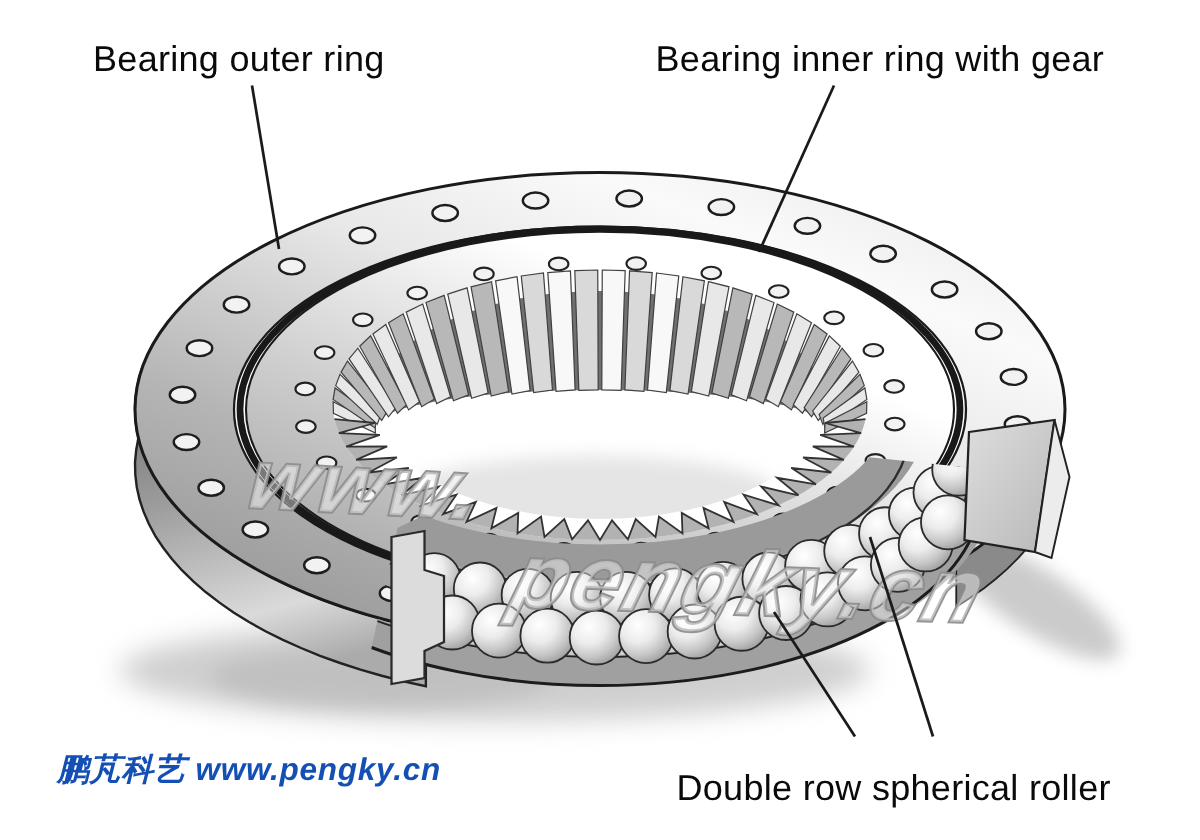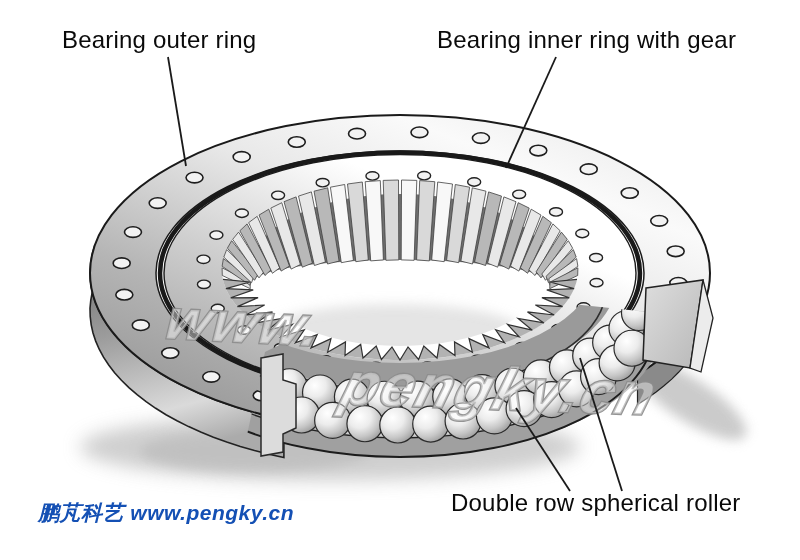--- a/index.html
+++ b/index.html
@@ -2,21 +2,21 @@
 <html><head>
 <meta charset="utf-8">
 <style>
   html,body{margin:0;padding:0;background:#fff;}
   #stage{position:relative;width:800px;height:560px;background:#ffffff;overflow:hidden;
          font-family:"Liberation Sans", sans-serif;}
   #bearing-svg{position:absolute;left:0;top:0;}
   .calloutlabel{position:absolute;color:#0a0a0a;font-size:24px;letter-spacing:0.2px;white-space:nowrap;}
   #lbl-outer{left:62px;top:26px;}
   #lbl-inner{left:437px;top:26px;}
-  #lbl-roller{left:451px;top:489px;text-align:center;}
+  #lbl-roller{left:451px;top:512px;text-align:center;}
   #footer-caption{position:absolute;left:38px;top:499px;font-size:21px;font-weight:bold;
                   font-style:italic;letter-spacing:0.5px;white-space:nowrap;}
   .wmtext{font-weight:bold;font-style:italic;paint-order:stroke;fill:rgba(255,255,255,0.45);
           stroke:#8d8d8d;stroke-width:2.6px;opacity:0.92;}
 </style>
 </head>
 <body>
 
 <div id="stage">
 

